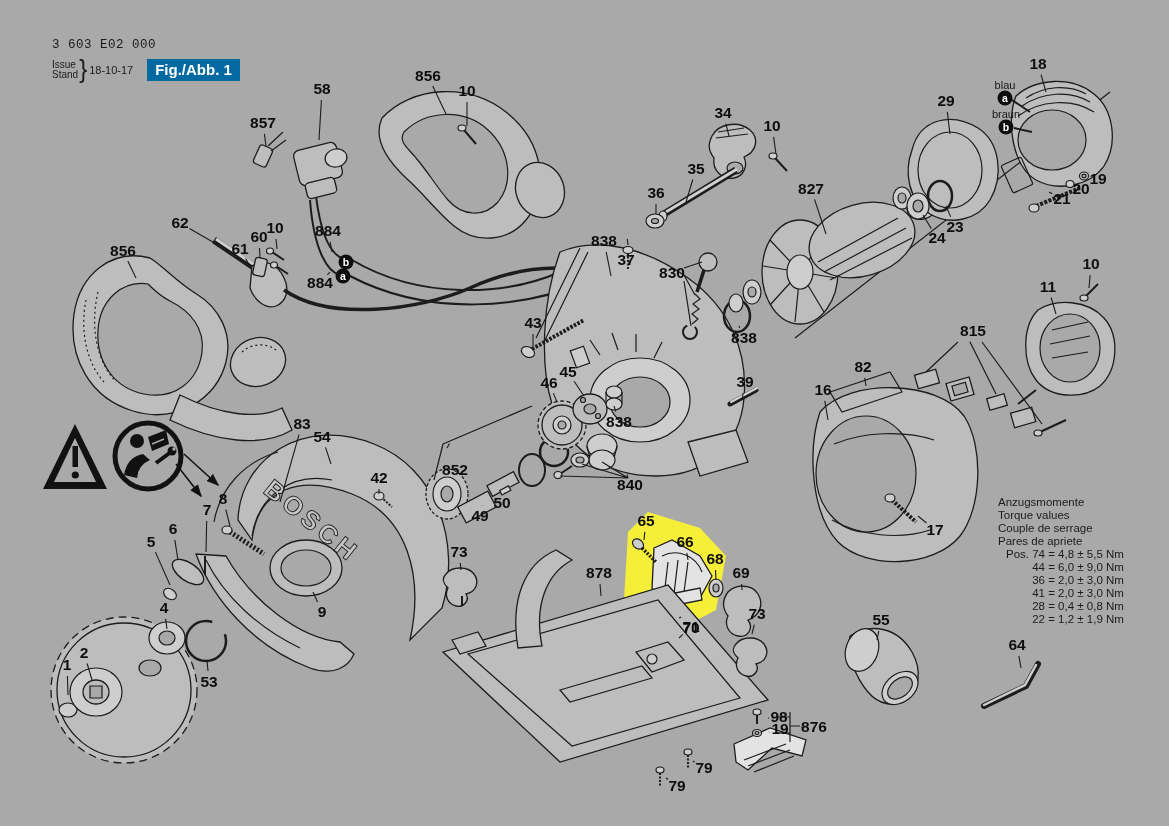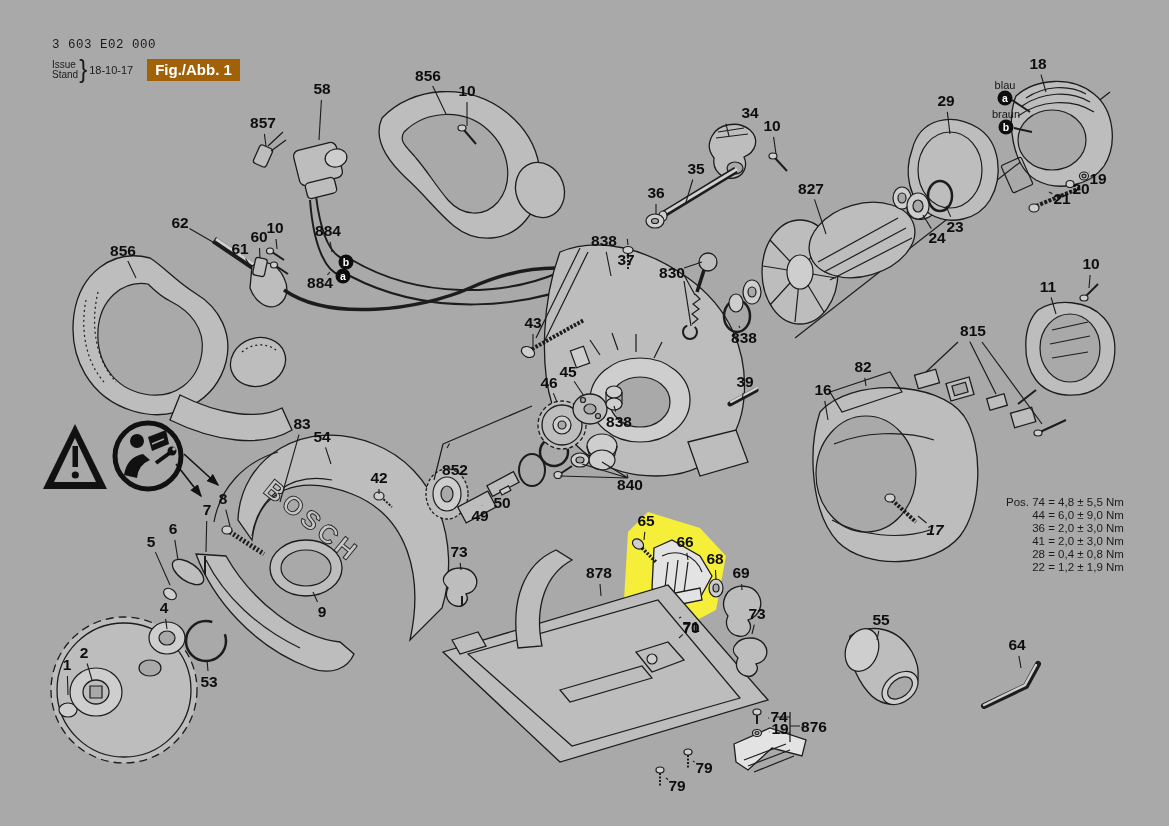--- a/index.html
+++ b/index.html
@@ -26,21 +26,21 @@
          border-radius:50%;background:#0d0d0d;color:#fff;font-weight:bold;font-size:10.5px;
          line-height:15px;text-align:center;}
   .wire-label{position:absolute;transform:translate(-50%,-50%);font-size:11px;color:#161616;}
   
   #header{position:absolute;left:52px;top:38px;color:#1b1b1b;}
   #doc-number{font-size:12.5px;letter-spacing:0.5px;font-family:Liberation Mono, monospace;}
   #issue-row{display:flex;align-items:center;margin-top:4px;}
   #issue-stand{font-size:10px;line-height:10px;text-align:left;}
   #brace{font-size:24px;font-weight:300;margin:0 1px 0 1px;transform:scaleY(1.05);}
   #date{font-size:11px;margin-left:1px;}
-  #fig-box{background:#a16207;color:#fff;font-weight:bold;font-size:15px;
+  #fig-box{background:#0369a1;color:#fff;font-weight:bold;font-size:15px;
            padding:2px 8px 3px 8px;margin-left:14px;}
   
   #torque-block{position:absolute;left:998px;top:496px;font-size:11.5px;line-height:13px;color:#1b1b1b;}
   .tq-row{white-space:nowrap;}
   .tq-pos{display:inline-block;min-width:47px;text-align:right;}
   #footer-block{position:absolute;left:1003px;top:737px;font-size:11.5px;line-height:12.5px;color:#1b1b1b;}
 </style>
 </head>
 <body>
 
@@ -445,20 +445,26 @@
       <div>Issue</div>
       <div>Stand</div>
     </div>
     <div id="brace">}</div>
     <div id="date">18-10-17</div>
     <div id="fig-box">Fig./Abb. 1</div>
   </div>
 </div>
 
 <div id="torque-block">
+  <div id="torque-titles">
+        <div>Anzugsmomente</div>
+        <div>Torque values</div>
+        <div>Couple de serrage</div>
+        <div>Pares de apriete</div>
+      </div>
   <div id="torque-entries">
         <div class="tq-row"><span class="tq-pos">Pos. 74</span><span> = 4,8 ± 5,5 Nm</span></div>
         <div class="tq-row"><span class="tq-pos">44</span><span> = 6,0 ± 9,0 Nm</span></div>
         <div class="tq-row"><span class="tq-pos">36</span><span> = 2,0 ± 3,0 Nm</span></div>
         <div class="tq-row"><span class="tq-pos">41</span><span> = 2,0 ± 3,0 Nm</span></div>
         <div class="tq-row"><span class="tq-pos">28</span><span> = 0,4 ± 0,8 Nm</span></div>
         <div class="tq-row"><span class="tq-pos">22</span><span> = 1,2 ± 1,9 Nm</span></div>
       </div>
 </div>
 
@@ -476,21 +482,21 @@
       <div class="part-label" style="left: 180px; top: 223px;">62</div>
       <div class="part-label" style="left: 240px; top: 249px;">61</div>
       <div class="part-label" style="left: 259px; top: 237px;">60</div>
       <div class="part-label" style="left: 275px; top: 228px;">10</div>
       <div class="part-label" style="left: 328px; top: 231px;">884</div>
       <div class="part-label" style="left: 320px; top: 283px;">884</div>
       <div class="part-label" style="left: 263px; top: 123px;">857</div>
       <div class="part-label" style="left: 322px; top: 89px;">58</div>
       <div class="part-label" style="left: 428px; top: 76px;">856</div>
       <div class="part-label" style="left: 467px; top: 91px;">10</div>
-      <div class="part-label" style="left: 750px; top: 113px;">34</div>
+      <div class="part-label" style="left: 723px; top: 113px;">34</div>
       <div class="part-label" style="left: 772px; top: 126px;">10</div>
       <div class="part-label" style="left: 696px; top: 169px;">35</div>
       <div class="part-label" style="left: 656px; top: 193px;">36</div>
       <div class="part-label" style="left: 811px; top: 189px;">827</div>
       <div class="part-label" style="left: 946px; top: 101px;">29</div>
       <div class="part-label" style="left: 1038px; top: 64px;">18</div>
       <div class="part-label" style="left: 1098px; top: 179px;">19</div>
       <div class="part-label" style="left: 1081px; top: 189px;">20</div>
       <div class="part-label" style="left: 1062px; top: 199px;">21</div>
       <div class="part-label" style="left: 955px; top: 227px;">23</div>
@@ -517,26 +523,26 @@
       <div class="part-label" style="left: 715px; top: 559px;">68</div>
       <div class="part-label" style="left: 741px; top: 573px;">69</div>
       <div class="part-label" style="left: 459px; top: 552px;">73</div>
       <div class="part-label" style="left: 599px; top: 573px;">878</div>
       <div class="part-label" style="left: 691px; top: 612px; margin-top: 16px;">70</div>
       <div class="part-label" style="left: 691px; top: 627px;">71</div>
       <div class="part-label" style="left: 757px; top: 614px;">73</div>
       <div class="part-label" style="left: 823px; top: 390px;">16</div>
       <div class="part-label" style="left: 863px; top: 367px;">82</div>
       <div class="part-label" style="left: 973px; top: 331px;">815</div>
-      <div class="part-label" style="left: 935px; top: 530px; font-style: italic;">17</div>
+      <div class="part-label" style="left: 935px; top: 530px;">17</div>
       <div class="part-label" style="left: 1048px; top: 287px;">11</div>
       <div class="part-label" style="left: 1091px; top: 264px;">10</div>
       <div class="part-label" style="left: 881px; top: 620px;">55</div>
       <div class="part-label" style="left: 1017px; top: 645px;">64</div>
-      <div class="part-label" style="left: 779px; top: 717px;">74</div>
+      <div class="part-label" style="left: 779px; top: 717px;">98</div>
       <div class="part-label" style="left: 780px; top: 729px;">19</div>
       <div class="part-label" style="left: 814px; top: 727px;">876</div>
       <div class="part-label" style="left: 704px; top: 768px;">79</div>
       <div class="part-label" style="left: 677px; top: 786px;">79</div>
       <div class="badge" style="left: 1005px; top: 98px;">a</div>
       <div class="badge" style="left: 1006px; top: 127px;">b</div>
       <div class="badge" style="left: 346px; top: 262px;">b</div>
       <div class="badge" style="left: 343px; top: 276px;">a</div>
       <div class="wire-label" style="left: 1005px; top: 85px;">blau</div>
       <div class="wire-label" style="left: 1006px; top: 114px;">braun</div>

